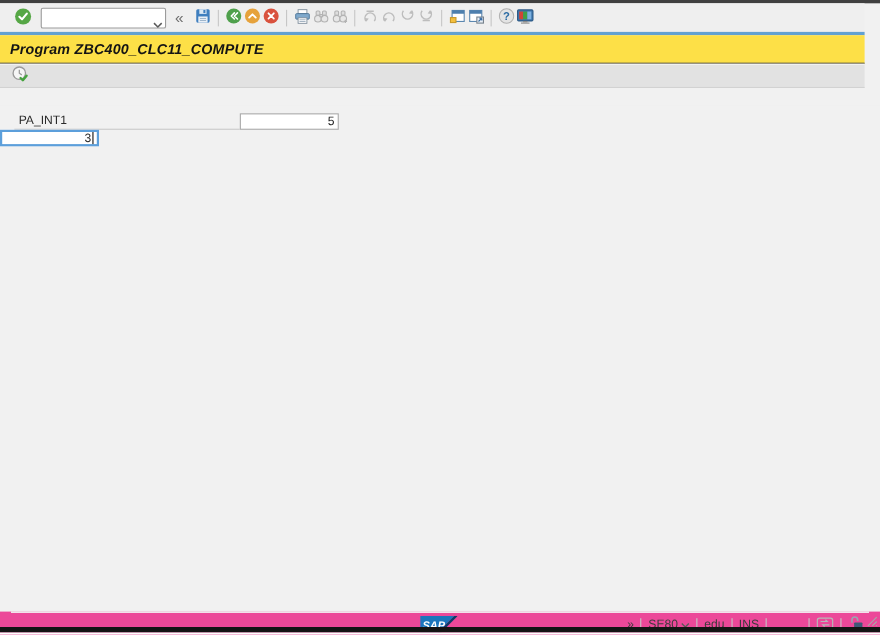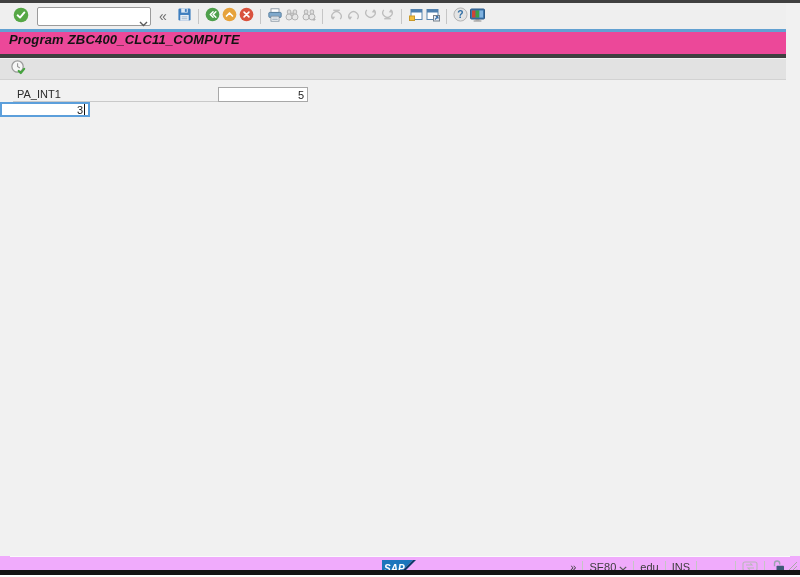--- a/index.html
+++ b/index.html
@@ -14,38 +14,38 @@
   .tbtn { background:transparent; border:none; padding:0; width:17px; height:17px; display:flex; align-items:center; justify-content:center; cursor:default; flex:none; }
   .tsep { width:1px; height:15px; background:#c6c6c6; margin:0 5px; flex:none; }
   .cmd-wrap { position:relative; margin-left:8px; width:114px; height:19px; flex:none; }
   .cmd-wrap input { width:114px; height:19px; border:1px solid #9b9b9b; border-radius:2px; background:#fff; font-family:"Liberation Sans",sans-serif; font-size:11px; padding:0 14px 0 4px; }
   .cmd-chevron { position:absolute; right:3px; top:6px; pointer-events:none; }
   .collapse { margin-left:5px; color:#6e6e6e; font-size:14px; line-height:14px; width:14px; }
   .mleft { margin-left:6px; }
 
   
   .blue-line { width:786px; height:3px; background:#62a1d2; }
-  .title-bar { width:786px; height:26px; background:#ec4899; display:flex; padding-left:9px; border-bottom:4px solid #404040; }
+  .title-bar { width:786px; height:26px; background:#fde047; display:flex; align-items:center; padding-left:9px; border-bottom:1px solid #404040; }
   .title-bar span { font-size:13px; font-weight:bold; font-style:italic; color:#141414; letter-spacing:0.2px; }
 
   
   .app-toolbar { width:786px; height:22px; background:#e2e2e2; display:flex; align-items:center; padding-left:10px; border-top:1px solid #f3f3f3; border-bottom:1px solid #d2d2d2; }
 
   
-  .main { width:800px; height:464px; background:#f1f1f1; padding-top:7px; }
+  .main { width:800px; height:464px; background:#f1f1f1; padding-top:7px;margin-top:16px; }
   .form-row { display:flex; height:15px; align-items:stretch; }
   .form-label { width:205px; margin-left:13px; font-size:11px; color:#2b2b2b; border-bottom:1px solid #c9c9c9; padding-left:4px; line-height:14px; flex:none; }
   .field { height:15px; background:#fff; border:1px solid #a8a8a8; display:flex; align-items:center; font-size:11px; color:#1e1e1e; flex:none; }
   .field.num { width:90px; justify-content:flex-end; padding-right:3px; }
   .field.focused { border:2px solid #5c9fdb; }
   .field.small { width:17px; padding-left:2px; }
   .caret { width:1px; height:11px; background:#111; margin-left:1px; }
 
   
-  .status-bar { position:absolute; left:0; top:556px; width:800px; height:22px; background:#f0abfc; }
+  .status-bar { position:absolute; left:0; top:556px; width:800px; height:22px; background:#ec4899; }
   .sbar-line { position:absolute; left:10px; top:0; width:780px; height:1px; background:#dcdcdc; border-bottom:1px solid #fafafa; }
   .sap-logo { position:absolute; left:382px; top:4px; }
   .sbar-right { position:absolute; right:14px; top:3px; display:flex; align-items:center; gap:6px; font-size:11px; color:#3c3c3c; }
   .sbar-sep { width:1px; height:12px; background:#c5c5c5; }
   .sbar-item { display:flex; gap:3px; }
   .sbar-spacer { width:26px; }
   .grip { position:absolute; right:2px; bottom:3px; }
 
   .bottom-edge { position:absolute; left:0; top:570px; width:800px; height:5px; background:#141414; }
   .bottom-white { position:absolute; left:0; top:575px; width:800px; height:2px; background:#fdfdfd; }

